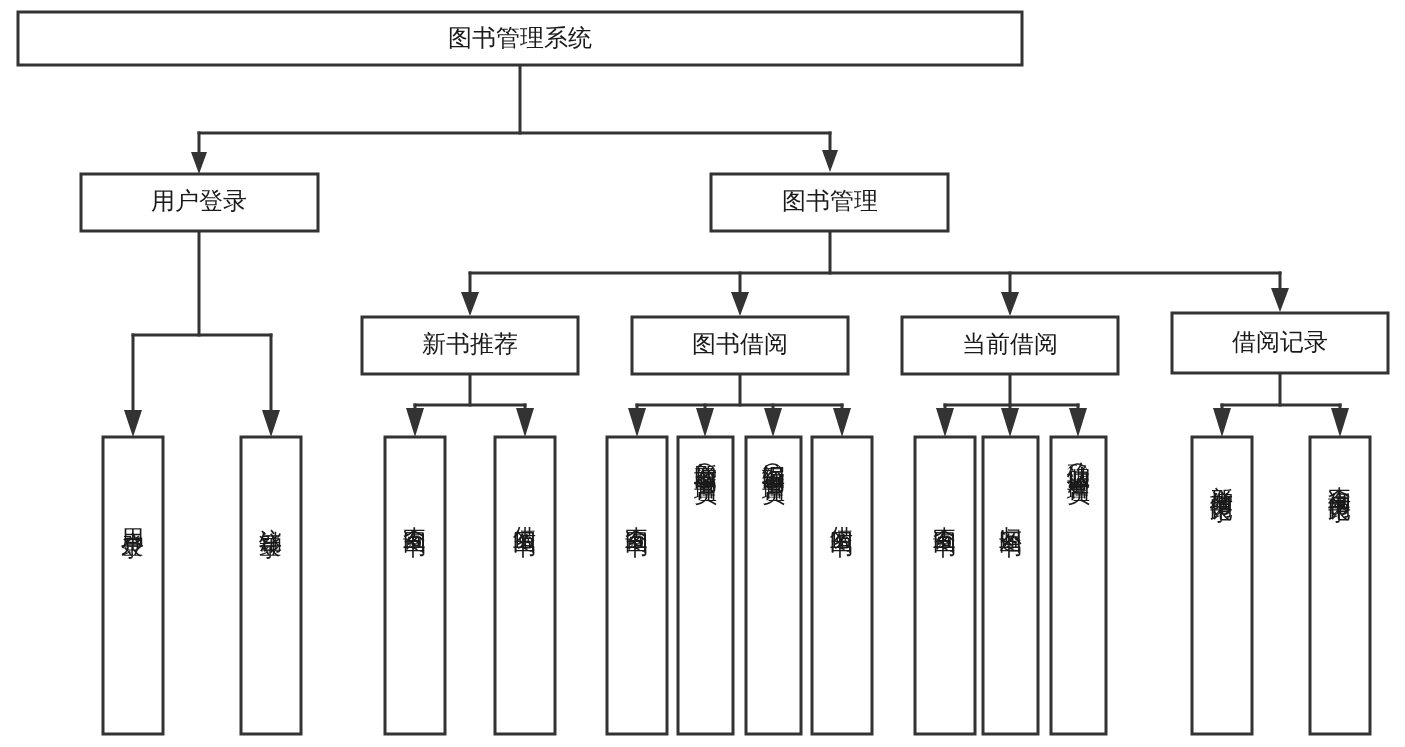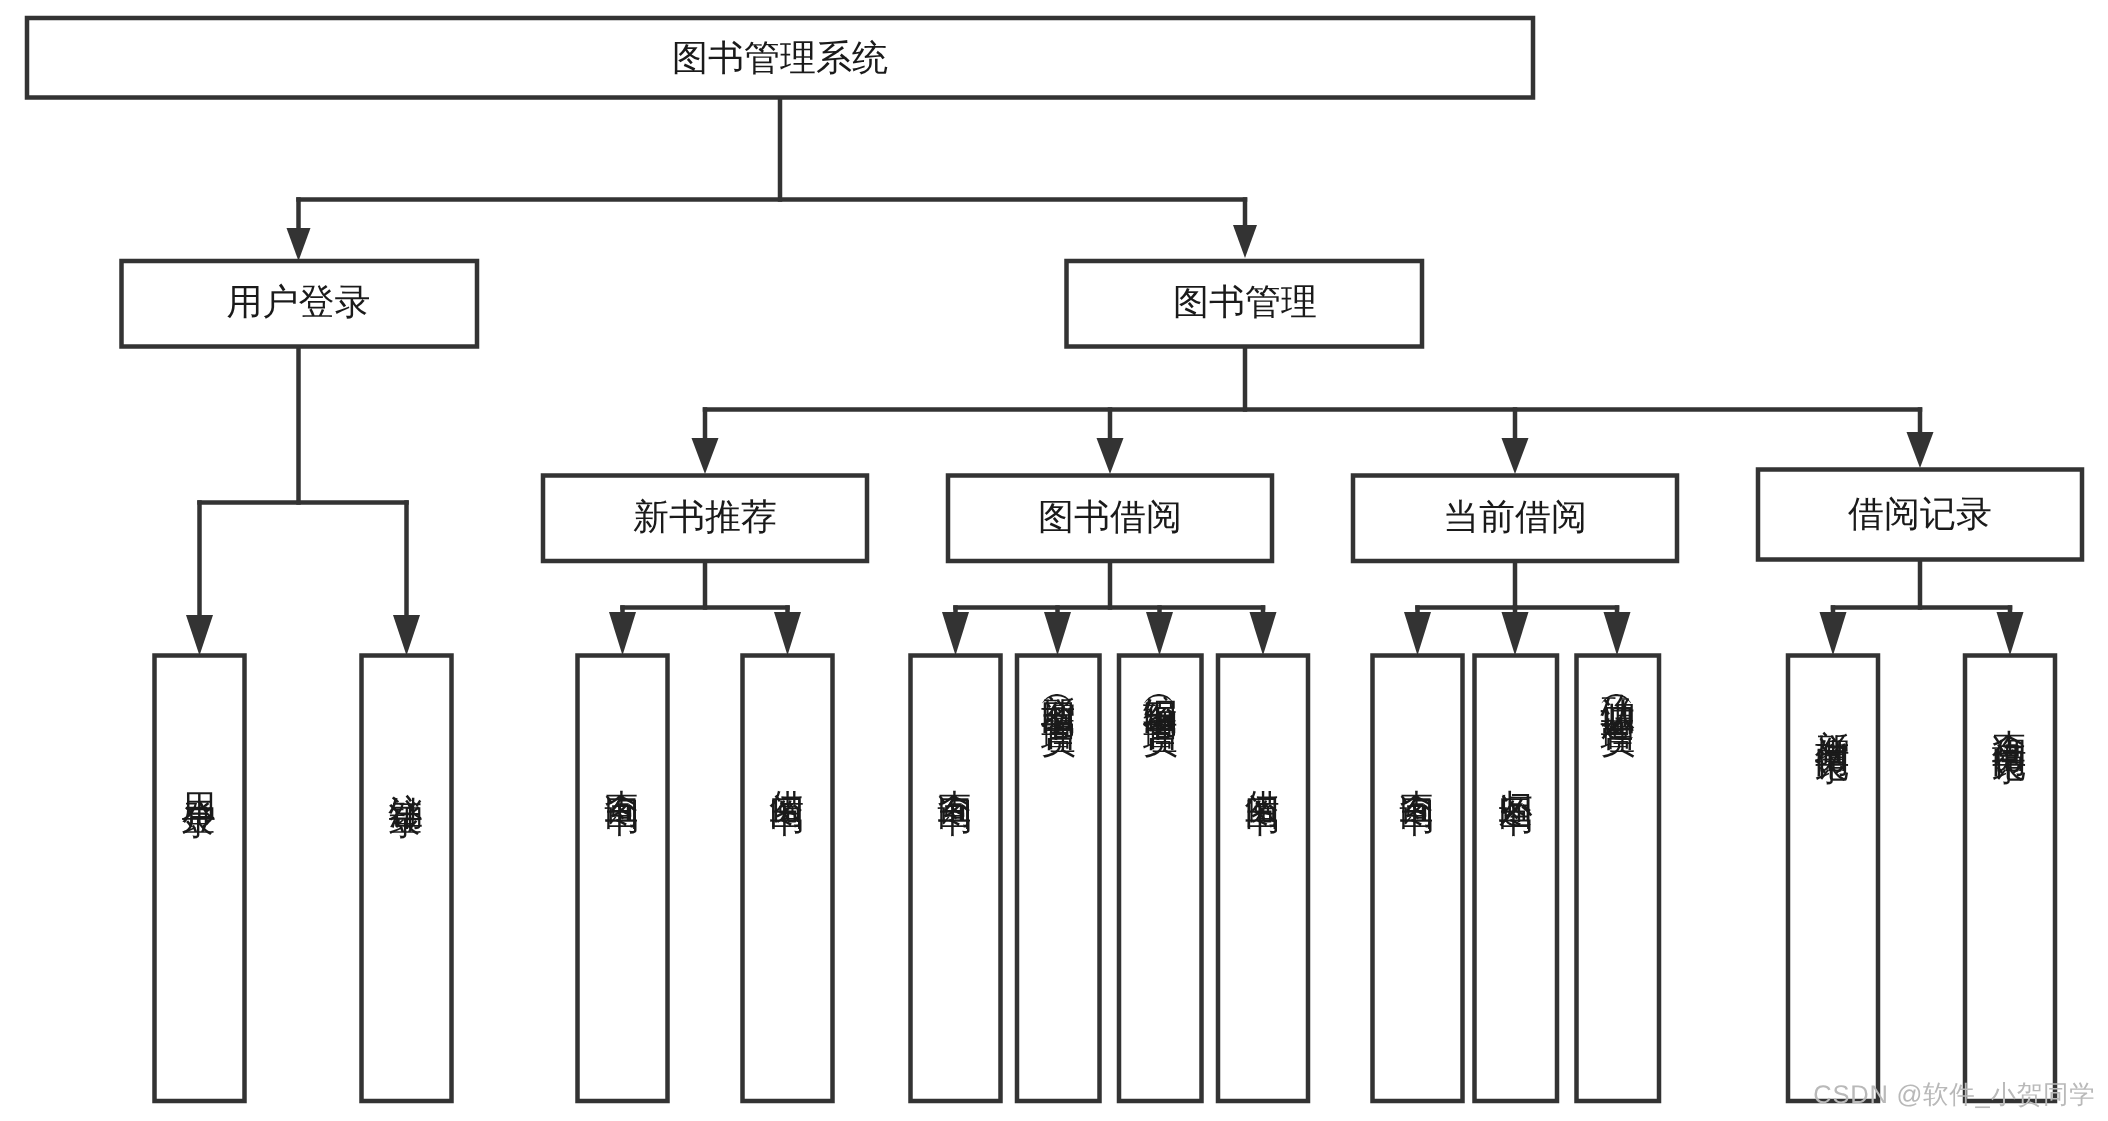--- a/index.html
+++ b/index.html
@@ -203,14 +203,13 @@
   <div class="leaf-label" style="left:762px; top:444px;">编辑图书（管理员）</div>
   <div class="leaf-label" style="left:830px; top:508px;">借阅图书</div>
 
   <div class="leaf-label" style="left:933px; top:508px;">查询图书</div>
   <div class="leaf-label" style="left:999px; top:508px;">归还图书</div>
   <div class="leaf-label" style="left:1067px; top:444px;">确认归还（管理员）</div>
 
   <div class="leaf-label" style="left:1210px; top:468px;">新增借阅记录</div>
   <div class="leaf-label" style="left:1328px; top:468px;">查询借阅记录</div>
 
-  <div class="watermark">CSDN @软件_小贺同学</div>
 </div>
 
 </body></html>

